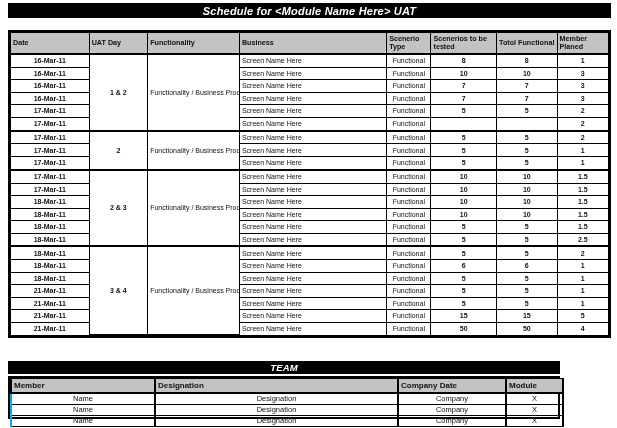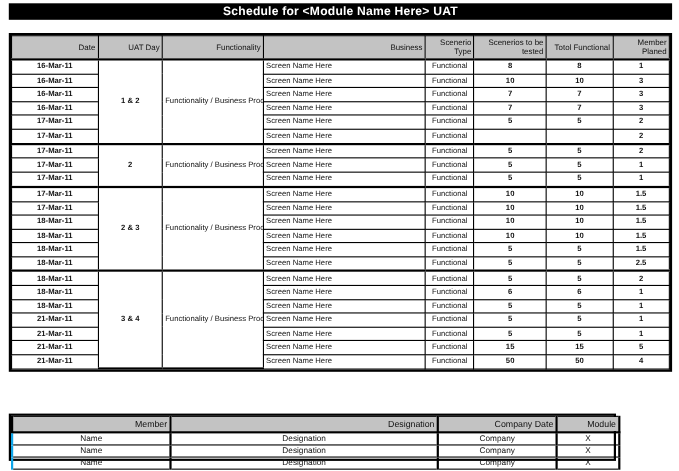--- a/index.html
+++ b/index.html
@@ -25,20 +25,21 @@
   .title-bar {
     position: absolute;
     background: #000000;
     color: #ffffff;
     font-weight: bold;
     text-align: center;
     letter-spacing: 0.2px;
     display: flex;
     align-items: center;
     justify-content: center;
+    font-style: italic;
   }
   #schedule-title {
     left: 8px;
     top: 3px;
     width: 603px;
     height: 15px;
     font-size: 11px;
   }
   #team-title {
     left: 8px;
@@ -80,22 +81,22 @@
     padding: 0 2px;
     font-size: 7px;
     line-height: 1.05;
     color: #111111;
     vertical-align: middle;
     overflow: hidden;
     white-space: nowrap;
   }
   table.grid thead th {
     background: #c3c3c3;
-    font-weight: normal;
-    text-align: right;
+    font-weight: bold;
+    text-align: left;
     height: 20px;
     border-bottom: 2px solid #000000;
     font-size: 7.2px;
     white-space: normal;
     line-height: 1.15;
   }
 
   
   tr.group-start > td { border-top: 2px solid #000000; }
   td.grp {
@@ -364,20 +365,23 @@
             <td class="scr-cell">Screen Name Here</td>
             <td class="type-cell">Functional</td>
             <td class="num-cell">50</td>
             <td class="num-cell">50</td>
             <td class="num-cell">4</td>
           </tr>
         </tbody>
     </table>
   </div>
 
+  <div class="title-bar" id="team-title">
+    <span>TEAM</span>
+  </div>
 
   <div class="tbl-wrap" id="team-table-wrap">
     <table class="grid" id="team-table">
       <colgroup>
         <col style="width:144px">
         <col style="width:243px">
         <col style="width:108px">
         <col style="width:57px">
       </colgroup>
       <thead>

